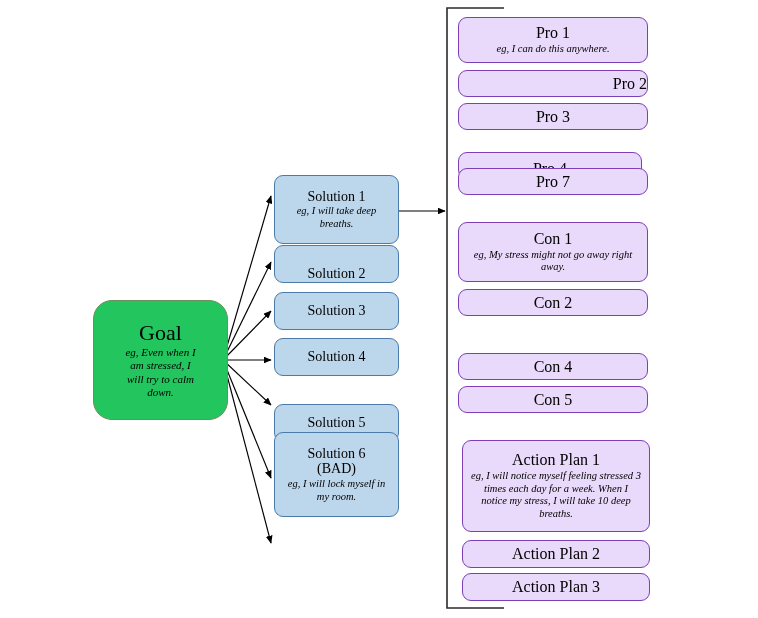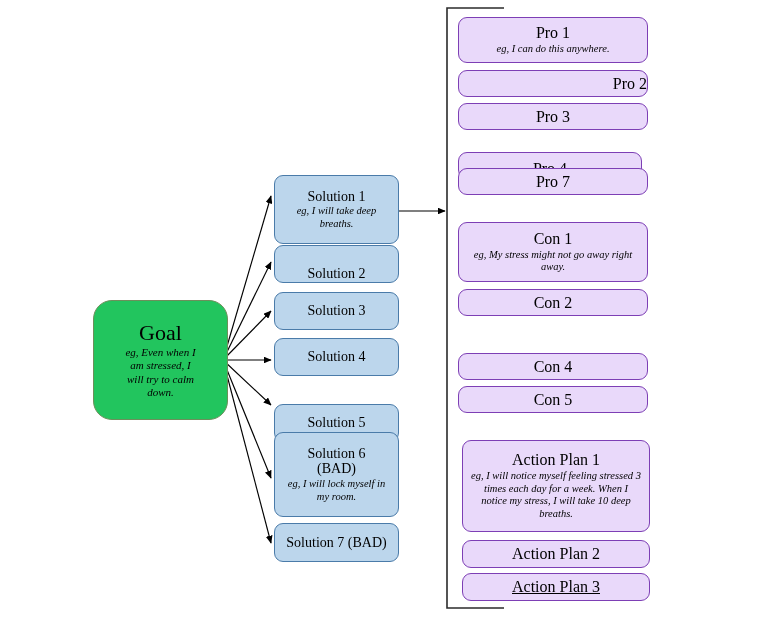--- a/index.html
+++ b/index.html
@@ -158,23 +158,20 @@
   <div class="node solution" style="left:274px; top:384px; width:125px; height:38px;margin-top:20px;">
     <div class="title">Solution 5</div>
   </div>
 
   <div class="node solution" style="left:274px; top:432px; width:125px; height:85px;">
     <div class="title">Solution 6
 (BAD)</div>
     <div class="eg">eg, I will lock myself in my room.</div>
   </div>
 
-  <div class="node solution" style="left:274px; top:523px; width:125px; height:39px;">
-    <div class="title">Solution 7 (BAD)</div>
-  </div>
 
   <div class="node purple" style="left:458px; top:17px; width:190px; height:46px;">
     <div class="title">Pro 1</div>
     <div class="eg">eg, I can do this anywhere.</div>
   </div>
 
   <div class="node purple" style="left:458px; top:70px; width:190px; height:27px;align-items:flex-end;">
     <div class="title">Pro 2</div>
   </div>
 
@@ -210,17 +207,17 @@
 
   <div class="node purple" style="left:462px; top:440px; width:188px; height:92px;">
     <div class="title">Action Plan 1</div>
     <div class="eg">eg, I will notice myself feeling stressed 3 times each day for a week. When I notice my stress, I will take 10 deep breaths.</div>
   </div>
 
   <div class="node purple" style="left:462px; top:540px; width:188px; height:28px;">
     <div class="title">Action Plan 2</div>
   </div>
 
-  <div class="node purple" style="left:462px; top:573px; width:188px; height:28px;text-decoration:underline;">
+  <div class="node purple" style="left:462px; top:573px; width:188px; height:28px;">
     <div class="title">Action Plan 3</div>
   </div>
 
 </div>
 
 </body></html>

